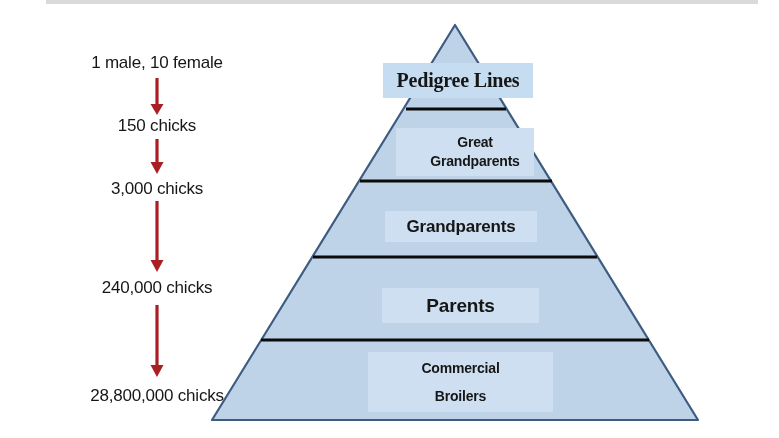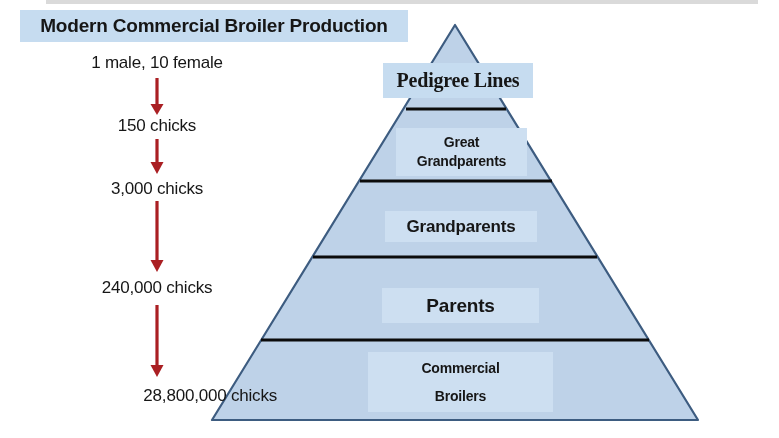--- a/index.html
+++ b/index.html
@@ -24,50 +24,47 @@
   .flow-label{
     position:absolute;left:37px;width:240px;height:18px;
     text-align:center;font-size:17px;line-height:18px;
     letter-spacing:-0.2px;
     white-space:nowrap;
   }
   .fl-0{top:54px;}
   .fl-1{top:117px;}
   .fl-2{top:180px;}
   .fl-3{top:279px;}
-  .fl-4{top:387px;text-align:right;}
+  .fl-4{top:387px;}
   svg.overlay{position:absolute;left:0;top:0;}
   .pyr-label{
     position:absolute;
     background:var(--label-box,#cddff1);
     display:flex;flex-direction:column;align-items:center;justify-content:center;
     font-weight:bold;text-align:center;
     letter-spacing:-0.2px;
   }
   .pedigree-box{
     left:383px;top:63px;width:150px;height:35px;
     background:var(--title-box,#c6dcf0);
     font-size:20px;
     font-family:Liberation Serif, serif;
   }
-  .ggp-box{left:396px;top:128px;width:131px;height:48px;font-size:14px;line-height:19px;}
+  .ggp-box{left:396px;top:128px;width:118px;height:48px;font-size:14px;line-height:19px;padding-left:20px;}
   .gp-box{left:385px;top:211px;width:152px;height:31px;font-size:17px;}
   .parents-box{left:382px;top:288px;width:157px;height:35px;font-size:19px;}
   .broilers-box{left:368px;top:352px;width:185px;height:60px;font-size:14px;line-height:28px;}
 </style>
 </head>
 <body>
 
 <div class="stage">
 
   <div class="top-strip"></div>
 
-  <div class="title-box">
-    <span>Modern Commercial Broiler Production</span>
-  </div>
 
   <svg class="overlay" width="779" height="438" viewBox="0 0 779 438">
     <polygon points="455,25 212,420 698,420" style="fill:var(--pyramid-fill,#bed2e8);stroke:var(--outline,#3d5c80);stroke-width:2.2" stroke-linejoin="round"></polygon>
 
     <line x1="406" y1="109" x2="506" y2="109" style="stroke:var(--divider,#0b0b0b);stroke-width:3"></line>
     <line x1="360" y1="181" x2="552" y2="181" style="stroke:var(--divider,#0b0b0b);stroke-width:3"></line>
     <line x1="313" y1="257" x2="597" y2="257" style="stroke:var(--divider,#0b0b0b);stroke-width:3"></line>
     <line x1="261" y1="340" x2="649" y2="340" style="stroke:var(--divider,#0b0b0b);stroke-width:3"></line>
 
     <g>

